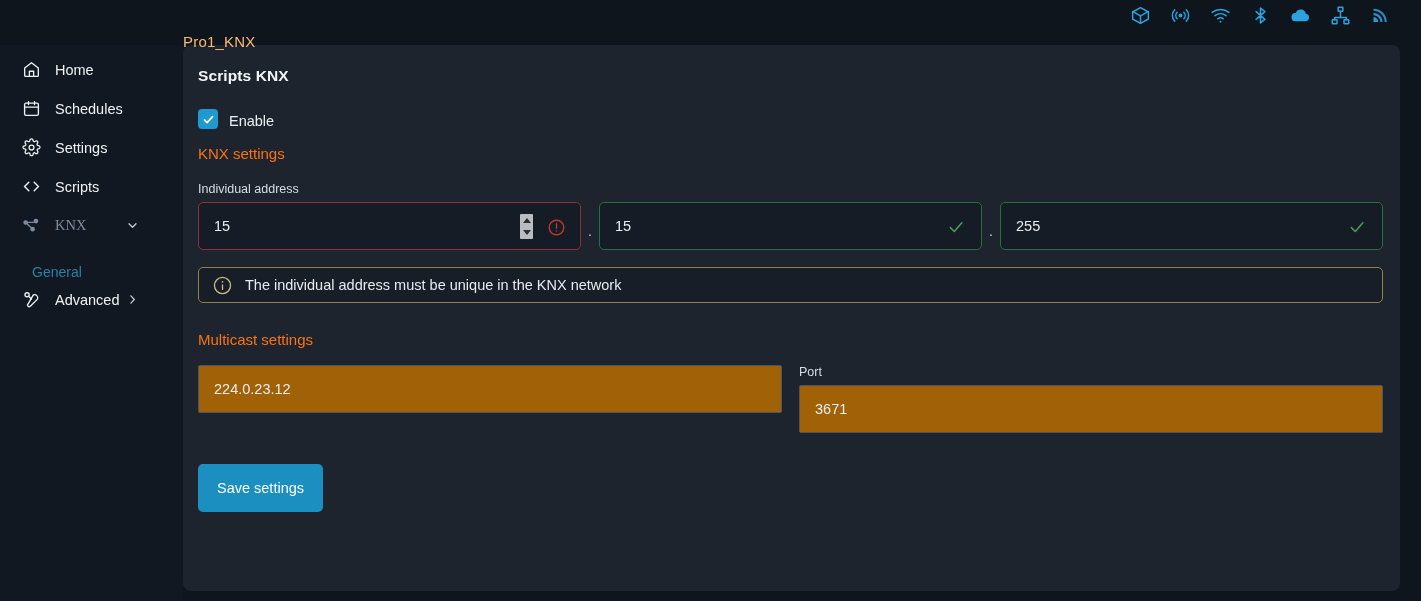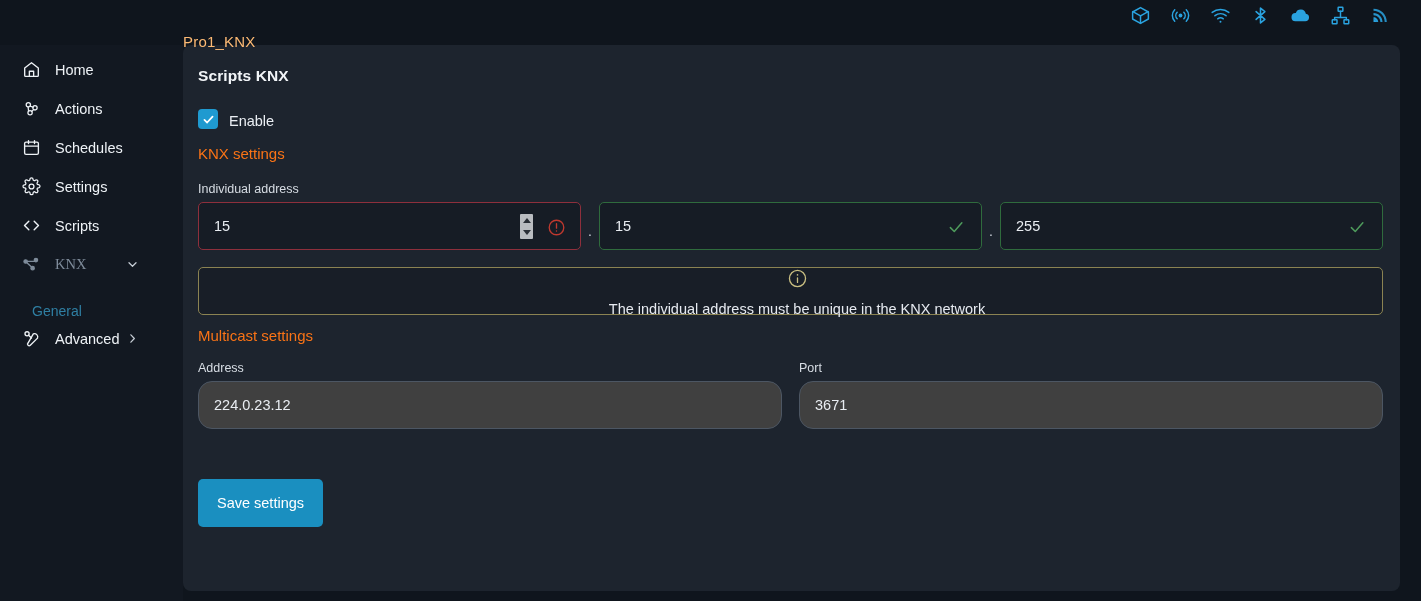--- a/index.html
+++ b/index.html
@@ -150,21 +150,21 @@
     font-size: 14.5px;
     color: #eaeef3;
   }
 
   .section-title {
     font-size: 15px;
     color: #f97316;
     margin-bottom: 20px;
   }
   .section-title.multicast {
-    margin-top: 12px;
+    margin-top: 28px;
     margin-bottom: 17px;
   }
 
   .field-label {
     font-size: 12.5px;
     color: #d7dde4;
     margin-bottom: 6px;
   }
 
   
@@ -244,64 +244,63 @@
     right: 16px;
     top: 15px;
     width: 18px; height: 18px;
     color: #4e9b5c;
   }
   .ok-icon svg { display:block; width: 18px; height: 18px; }
 
   
   .alert {
     margin-top: 17px;
-    height: 48px;
+    height: 36px;
     border: 1px solid #8b8352;
     border-radius: 5px;
     background: #181e27;
     display: flex;
     align-items: center;
     padding-left: 13px;
     gap: 12px;
     width: 1185px;
-    flex-direction: column;
   }
   .alert-icon { width: 21px; height: 21px; color: #c9bf82; flex:0 0 21px; }
   .alert-icon svg { display:block; width: 21px; height: 21px; }
   .alert-text { font-size: 14.5px; color: #e6eaf0; }
 
   
   .mc-row {
     display: flex;
     gap: 17px;
   }
   .mc-col { width: 584px; }
   .mc-field {
     height: 48px;
-    border-radius: 14px;
-    background: #404040;
+    border-radius: 2px;
+    background: #a16207;
     border: 1px solid #4c5663;
     display: flex;
     align-items: center;
   }
   .mc-field input {
     background: transparent;
     border: none;
     outline: none;
     color: #e9edf2;
     font-size: 14.5px;
     font-family: "Liberation Sans", sans-serif;
     padding-left: 15px;
     width: 100%;
     height: 100%;
   }
 
   
   .save-btn {
-    margin-top: 50px;
+    margin-top: 31px;
     width: 125px;
     height: 48px;
     background: #1a8fc0;
     border: none;
     border-radius: 5px;
     color: #ffffff;
     font-size: 14.5px;
     font-family: "Liberation Sans", sans-serif;
     cursor: pointer;
   }
@@ -378,31 +377,20 @@
     <div class="nav-item">
       <span class="nav-icon">
         <svg viewBox="0 0 24 24" fill="none" stroke="currentColor" stroke-width="1.7" stroke-linecap="round" stroke-linejoin="round">
           <path d="M3.4 10.2L12 3.4l8.6 6.8v9.3a1.1 1.1 0 01-1.1 1.1H4.5a1.1 1.1 0 01-1.1-1.1z"></path>
           <path d="M9.3 20.6v-6.4h5.4v6.4"></path>
         </svg>
       </span>
       <span class="nav-label">Home</span>
     </div>
 
-    <div class="nav-item">
-      <span class="nav-icon">
-        <svg viewBox="0 0 24 24" fill="none" stroke="currentColor" stroke-width="1.6" stroke-linecap="round" stroke-linejoin="round">
-          <circle cx="8" cy="7.4" r="2.7"></circle>
-          <circle cx="16.4" cy="11.2" r="2.7"></circle>
-          <circle cx="10.2" cy="17.4" r="2.7"></circle>
-          <path d="M10.2 9.1l3.9 1.3M14.7 13.4l-2.6 2.3M8.3 15l-.6-4.9"></path>
-        </svg>
-      </span>
-      <span class="nav-label">Actions</span>
-    </div>
 
     <div class="nav-item">
       <span class="nav-icon">
         <svg viewBox="0 0 24 24" fill="none" stroke="currentColor" stroke-width="1.7" stroke-linecap="round" stroke-linejoin="round">
           <rect x="3.3" y="5.2" width="17.4" height="15.5" rx="1.8"></rect>
           <path d="M3.3 10.2h17.4M8.2 3.3v3.6M15.8 3.3v3.6"></path>
         </svg>
       </span>
       <span class="nav-label">Schedules</span>
     </div>
@@ -531,21 +519,20 @@
             <circle cx="12" cy="7.9" r="0.95" fill="currentColor" stroke="none"></circle>
         </svg>
       </span>
       <span class="alert-text">The individual address must be unique in the KNX network</span>
     </div>
 
     <div class="section-title multicast">Multicast settings</div>
 
     <div class="mc-row">
       <div class="mc-col">
-        <div class="field-label">Address</div>
         <div class="mc-field">
           <input type="text" value="224.0.23.12" style="">
         </div>
       </div>
       <div class="mc-col">
         <div class="field-label">Port</div>
         <div class="mc-field">
           <input type="text" value="3671" style="">
         </div>
       </div>

